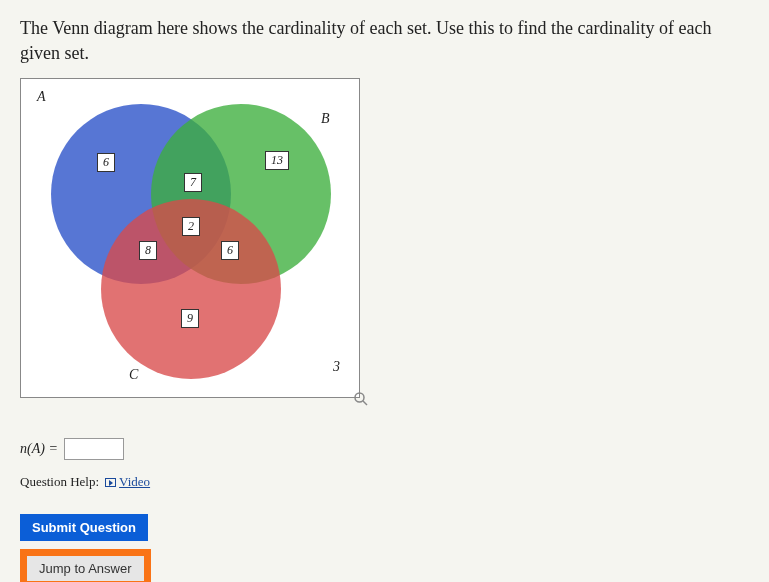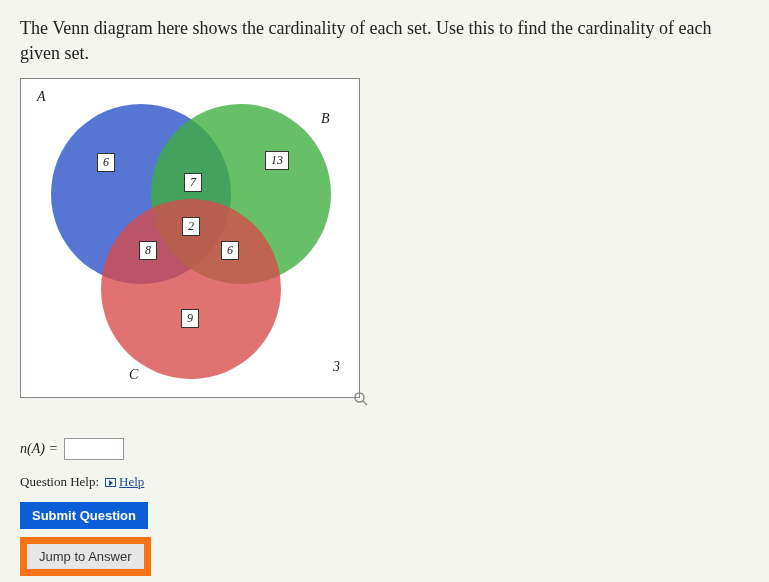--- a/index.html
+++ b/index.html
@@ -63,21 +63,21 @@
       border: 1px solid #999;
       background: #fff;
       width: 60px;
       height: 22px;
       padding: 1px 4px;
       font-size: 13px;
       margin-left: 2px;
     }
     .help-row {
       font-size: 13px;
-      margin: 8px 0 12px 0;
+      margin: 8px 0 24px 0;
       display: flex;
       align-items: center;
       gap: 6px;
     }
     .video-link {
       color: #1a4a9c;
       text-decoration: underline;
       cursor: pointer;
       display: inline-flex;
       align-items: center;
@@ -155,21 +155,21 @@
     <span class="math"><span>n(</span><span>A</span><span>) =</span></span>
     <input class="ans-input" type="text" value="" style="">
   </div>
 
 
 
   <div class="help-row">
     <span>Question Help:</span>
     <span class="video-link">
       <span class="video-icon"></span>
-      <span>Help</span>
+      <span>Video</span>
     </span>
   </div>
 
   <div class="btn-row">
     <button class="submit-btn">Submit Question</button>
     <button class="jump-btn">Jump to Answer</button>
   </div>
 
 </div>
 

